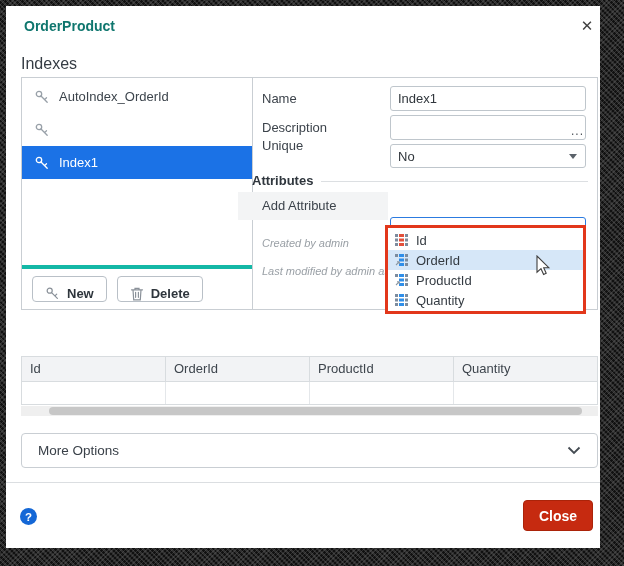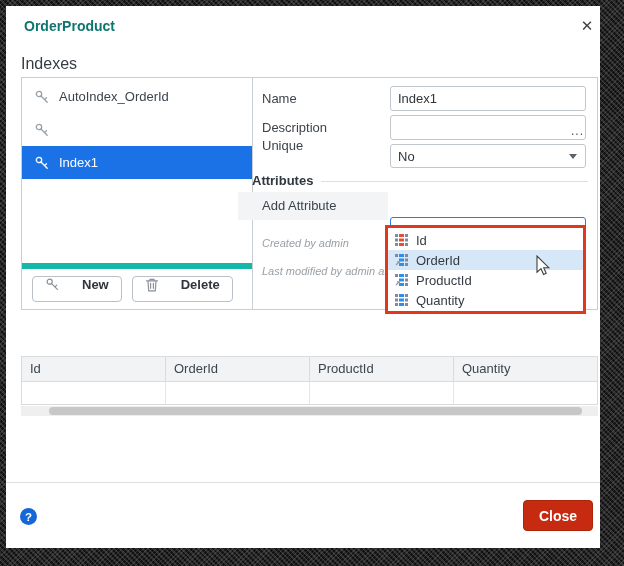--- a/index.html
+++ b/index.html
@@ -25,28 +25,28 @@
   .close-x { left:570px; top:9px; width:22px; height:22px; font-size:15px; color:#424242;
              display:flex; align-items:center; justify-content:center; cursor:default; }
 
   .section-label { font-size:16px; color:#353c44; }
   .lbl-indexes { left:15px; top:49px; }
   .lbl-example { left:15px; top:325px; }
 
   .panel { left:15px; top:71px; width:577px; height:233px; border:1px solid #c9ced3; background:#fff; }
 
   .list-pane { position:absolute; left:0; top:0; bottom:0; width:231px; border-right:1px solid #c9ced3; }
-  .list-area { position:absolute; left:0; top:0; width:100%; height:191px; border-bottom:6px solid #14b8a6; padding-top:2px; }
+  .list-area { position:absolute; left:0; top:0; width:100%; height:191px; border-bottom:4px solid #14b8a6; padding-top:2px; }
   .list-row { height:33px; display:flex; align-items:center; gap:9px; padding-left:12px; font-size:13px; color:#3c444c; }
   .list-row.selected { background:#1b72e6; color:#fff; }
   .key-ic { width:16px; height:16px; color:#98a0a8; flex:0 0 auto; }
   .list-row.selected .key-ic { color:#fff; }
 
   .btn-row { position:absolute; left:0; bottom:0; width:100%; height:40px; display:flex; align-items:center; gap:10px; padding-left:10px; }
-  .btn { display:inline-flex; align-items:flex-start; gap:22px; height:26px; padding:0 12px;
+  .btn { display:inline-flex; align-items:flex-end; gap:7px; height:26px; padding:0 12px;
          border:1px solid #b9c0c7; border-radius:4px; background:#fff;
          font-size:13px; font-weight:700; color:#2e353c; }
   .btn .key-ic { width:15px; height:15px; color:#8a9199; }
   .trash-ic { width:14px; height:15px; color:#8a9199; }
 
   .fld-label { font-size:13px; color:#3c434b; }
   .inputbox { border:1px solid #bfc6cc; border-radius:3px; background:#fff; font-size:13px; color:#30363c;
               padding:0 7px; height:25px; line-height:23px; font-family:"Liberation Sans",sans-serif; }
   input.inputbox { outline:none; }
   .ellipsis-btn { position:absolute; right:392px; top:129px; font-size:12px; letter-spacing:1px; color:#4b5157; z-index:2; }
@@ -247,20 +247,26 @@
         <div class="td"></div>
         <div class="td"></div>
         <div class="td"></div>
         <div class="td"></div>
       </div>
       <div class="hscroll">
         <div class="hthumb"></div>
       </div>
     </div>
 
+    <div class="abs more-opt">
+      <span>More Options</span>
+      <svg class="chev" viewBox="0 0 14 9">
+        <polyline points="1.5,1.5 7,7 12.5,1.5" fill="none" stroke="currentColor" stroke-width="1.8"></polyline>
+      </svg>
+    </div>
 
     <div class="abs footer-divider"></div>
 
     <div class="abs help-btn">?</div>
     <div class="abs close-btn">Close</div>
 
   </div>
 </div>
 
 </body></html>

